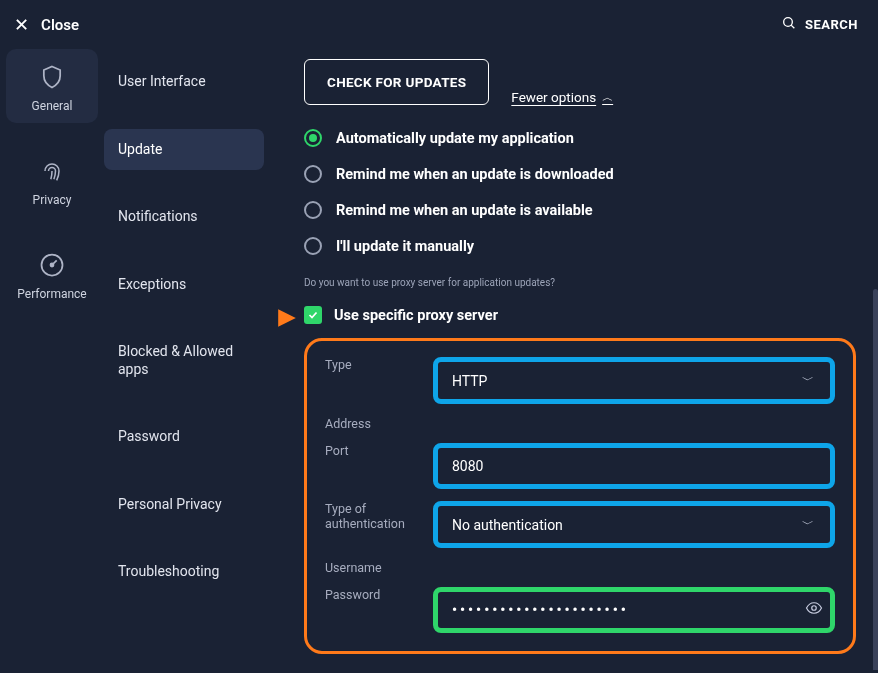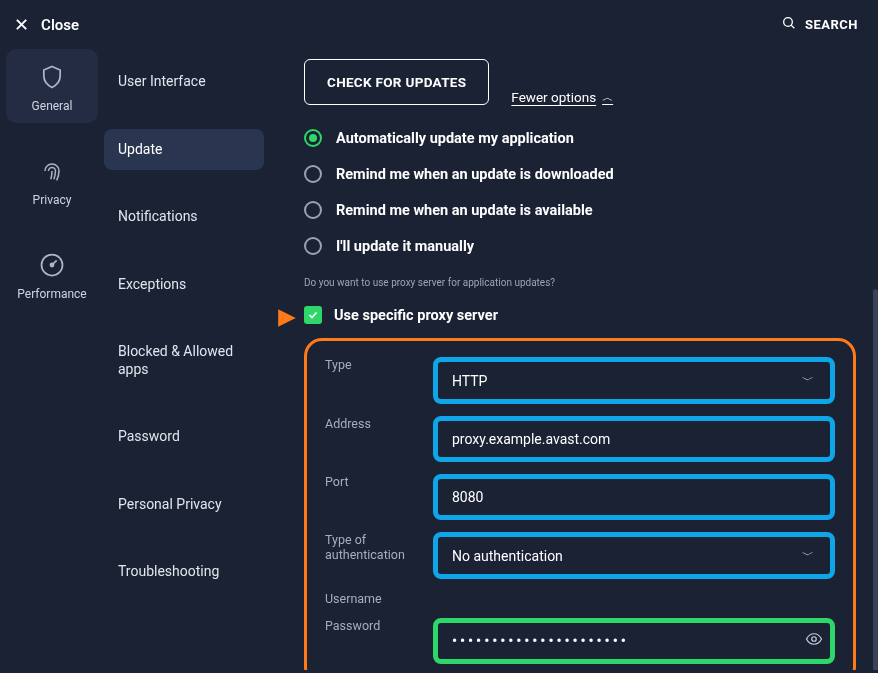--- a/index.html
+++ b/index.html
@@ -176,23 +176,20 @@
         <div class="f-field">
           <div class="f-input f-sel">
             <span>HTTP</span>
             <span class="f-sel-chev">﹀</span>
           </div>
         </div>
       </div>
 
       <div class="form-row">
         <div class="f-label">Address</div>
-        <div class="f-field">
-          <input class="f-input" value="proxy.example.avast.com" style="">
-        </div>
       </div>
 
       <div class="form-row">
         <div class="f-label">Port</div>
         <div class="f-field">
           <input class="f-input" value="8080" style="">
         </div>
       </div>
 
       <div class="form-row">

